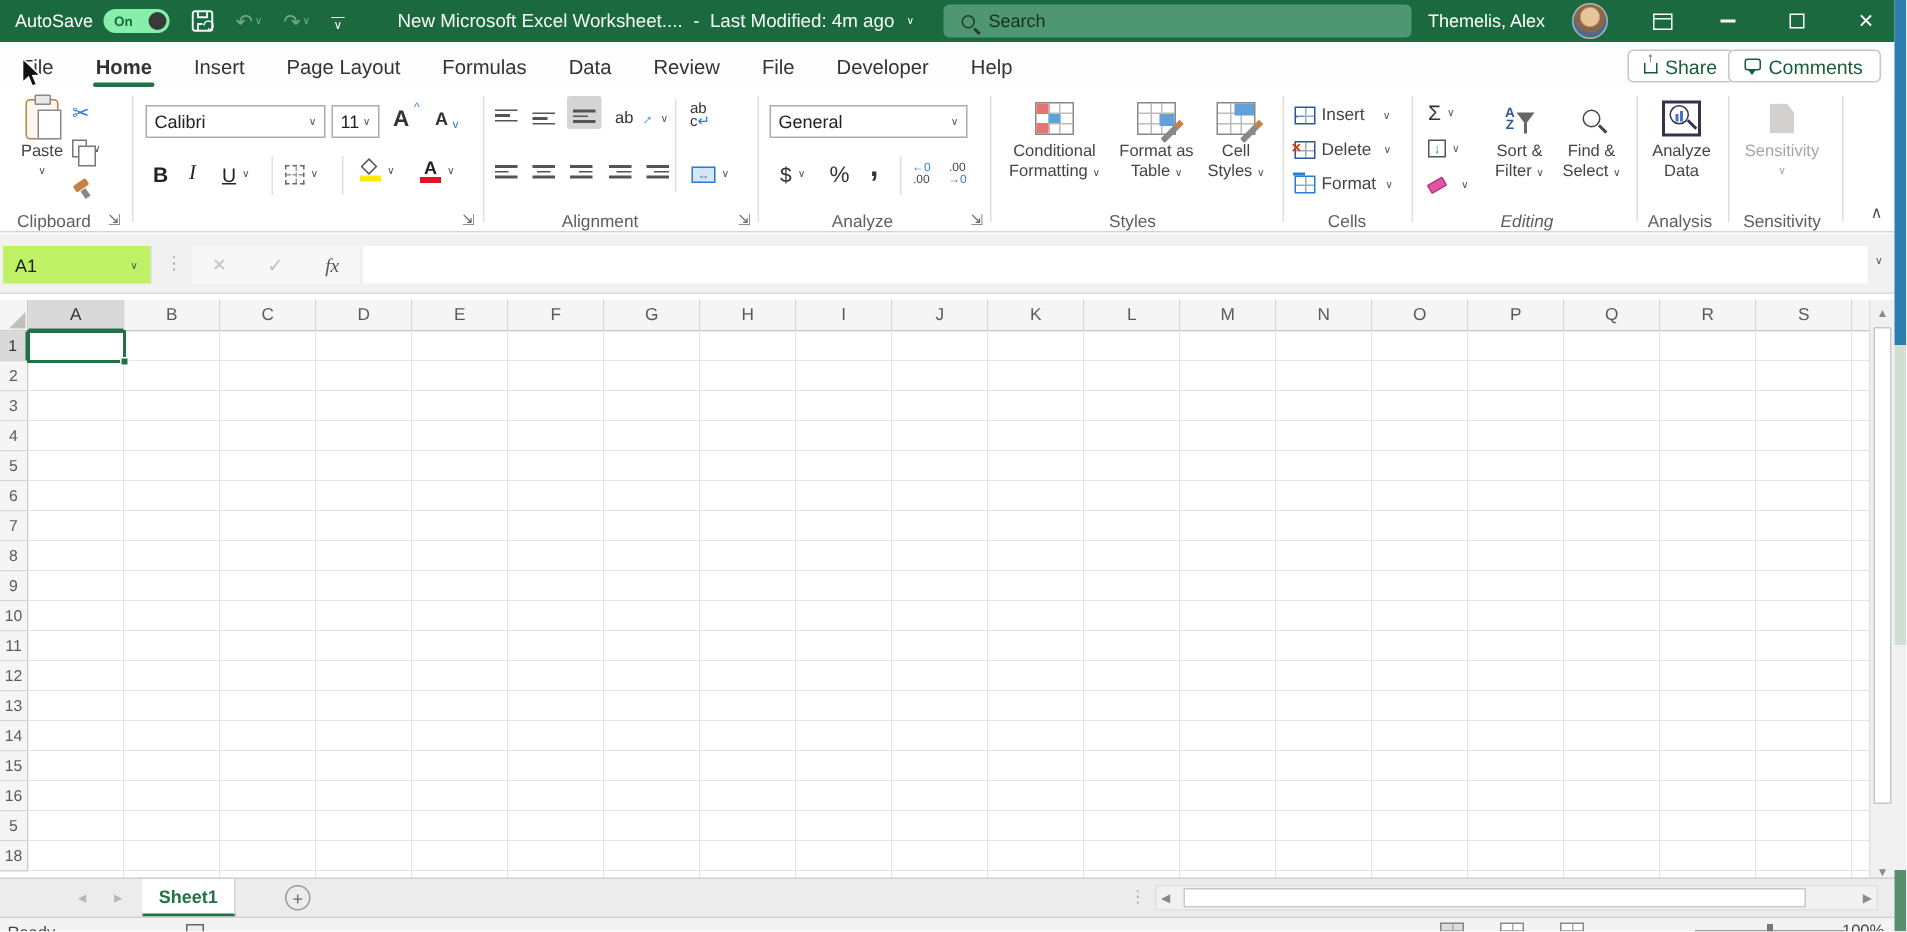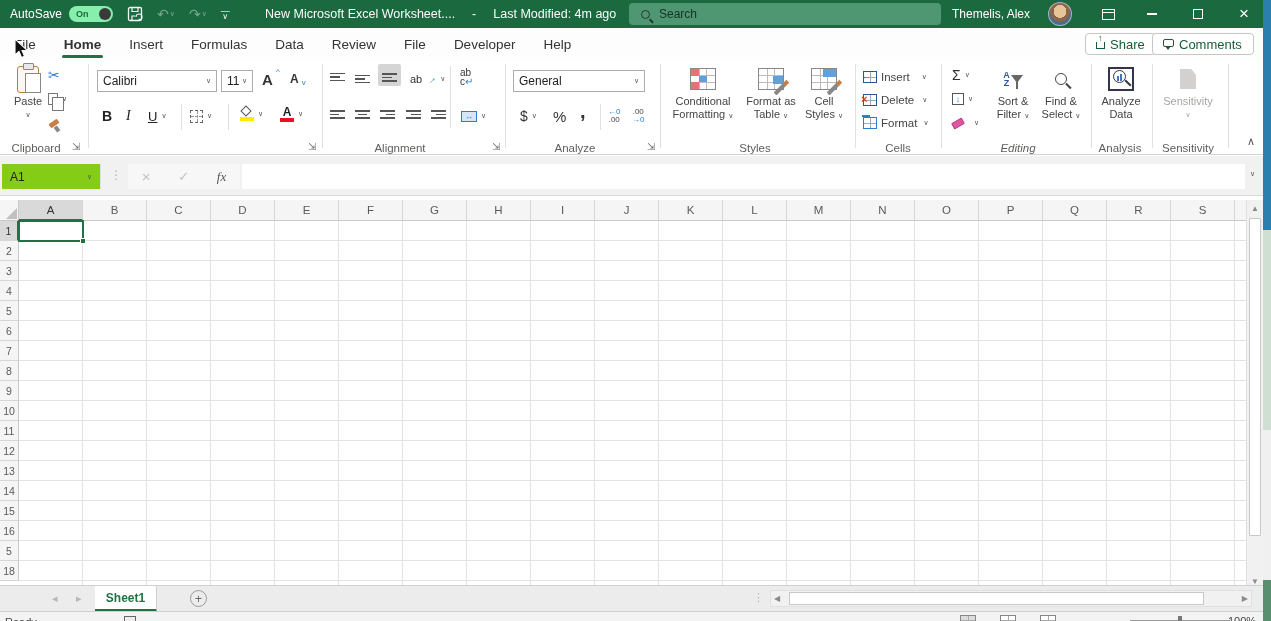--- a/index.html
+++ b/index.html
@@ -11,21 +11,21 @@
   
   #titlebar { position:absolute; left:0; top:0; width:1263px; height:28px; background:#1b6a3f; display:flex; align-items:center; color:#fff; font-size:12px; }
   .tb-item { display:flex; align-items:center; }
   #autosave-label { margin-left:10px; color:#fff; }
   #autosave-toggle { margin-left:7px; width:44px; height:16px; background:#86efac; border-radius:9px; position:relative; display:flex; align-items:center; }
   #autosave-toggle .on-txt { font-size:9px; font-weight:bold; color:#1b6a3f; margin-left:7px; }
   #autosave-toggle .knob { position:absolute; right:2px; top:2px; width:12px; height:12px; border-radius:50%; background:#3a3a3a; }
   .qat-btn { margin-left:14px; color:#fff; opacity:.95; }
   .qat-dis { opacity:.4; font-size:14px; }
   .mini-chev { font-size:7px; margin-left:1px; }
-  #doc-title { position:absolute; left:265px; top:0; height:28px; display:flex; align-items:center; gap:17px; color:rgba(255,255,255,.97); font-size:12.5px; white-space:nowrap; }
+  #doc-title { position:absolute; left:265px; top:0; height:28px; display:flex; align-items:center; gap:7px; color:rgba(255,255,255,.97); font-size:12.5px; white-space:nowrap; }
   #search-box { position:absolute; left:629px; top:3px; width:312px; height:22px; background:#4f9673; border-radius:4px; display:flex; align-items:center; color:#16321f; }
   .mag { width:9px; height:9px; border:1.6px solid #1e3b2c; border-radius:50%; position:relative; margin-left:12px; }
   .mag::after { content:""; position:absolute; width:5px; height:1.6px; background:#1e3b2c; transform:rotate(45deg); left:7px; top:9px; }
   #search-box .ph { margin-left:9px; font-size:12px; }
   #user-name { position:absolute; left:952px; top:0; height:28px; display:flex; align-items:center; color:#fff; font-size:12px; }
   #avatar { position:absolute; left:1048px; top:2px; width:24px; height:24px; border-radius:50%; background:radial-gradient(circle at 50% 38%, #e8c49a 0 36%, #8a6748 37% 58%, #4d6a8a 59% 100%); border:1px solid rgba(255,255,255,.5); }
   .win-btn { position:absolute; top:0; width:44px; height:28px; display:flex; align-items:center; justify-content:center; color:#fff; }
   #ribbon-display-icon { left:1086px; }
   .rdi-box { width:13px; height:11px; border:1.2px solid #fff; position:relative; }
   .rdi-box::after { content:""; position:absolute; left:0; top:2px; width:100%; height:1.2px; background:#fff; }
@@ -130,21 +130,21 @@
   .analyze-ic { width:26px; height:24px; border:2px solid #33344a; position:relative; background:#fff; }
   .analyze-ic .c { position:absolute; left:3px; top:1px; width:13px; height:13px; border:1.6px solid #33344a; border-radius:50%; background:#fff; }
   .analyze-ic .b1 { position:absolute; left:7px; top:7px; width:2px; height:5px; background:#4472c4; }
   .analyze-ic .b2 { position:absolute; left:10px; top:5px; width:2px; height:7px; background:#4472c4; }
   .analyze-ic .h { position:absolute; left:14px; top:13px; width:8px; height:2px; background:#33344a; transform:rotate(45deg); }
   .sens-ic { width:16px; height:20px; background:#c8c6c4; clip-path:polygon(0 0, 70% 0, 100% 30%, 100% 100%, 0 100%); opacity:.8; }
   .disabled { color:#a8a6a4 !important; }
 
   
   #formulabar { position:absolute; left:0; top:156px; width:1263px; height:40px; background:#f1f1f1; border-bottom:1px solid #d9d9d9; }
-  #name-box { position:absolute; left:2px; top:8px; width:99px; height:25px; background:#84cc16; display:flex; align-items:center; font-size:12px; color:#222; padding-left:8px; border-right:1px solid #e0e0e0; }
+  #name-box { position:absolute; left:2px; top:8px; width:99px; height:25px; background:#bef264; display:flex; align-items:center; font-size:12px; color:#222; padding-left:8px; border-right:1px solid #e0e0e0; }
   #name-box .chev { margin-left:auto; margin-right:8px; }
   #fb-dots { position:absolute; left:110px; top:12px; color:#b0b0b0; font-size:12px; letter-spacing:0; }
   #fb-btns { position:absolute; left:128px; top:8px; width:112px; height:25px; background:#f7f7f7; display:flex; align-items:center; justify-content:space-around; }
   #fb-btns .x { color:#c3c1bf; font-size:15px; }
   #fb-btns .ck { color:#c3c1bf; font-size:13px; }
   #fb-btns .fx { font-family:"Liberation Serif", serif; font-style:italic; color:#555; font-size:13px; }
   #formula-input { position:absolute; left:242px; top:8px; width:1003px; height:25px; background:#fff; font-size:12px; color:#222; padding-left:6px; }
   #fb-expand { position:absolute; left:1250px; top:14px; }
 
   
@@ -255,20 +255,21 @@
     <span class="win-btn" style="left:1222px;font-size:17px;">
         <span>×</span>
       </span>
   </div>
 
   <div id="tabrow">
     <ul id="tab-list">
         <li>File</li>
         <li class="active">Home</li>
         <li>Insert</li>
+        <li>Page Layout</li>
         <li>Formulas</li>
         <li>Data</li>
         <li>Review</li>
         <li>File</li>
         <li>Developer</li>
         <li>Help</li>
       </ul>
   </div>
   <div class="pill-btn" id="share-btn">
     <span class="share-ic"></span>

